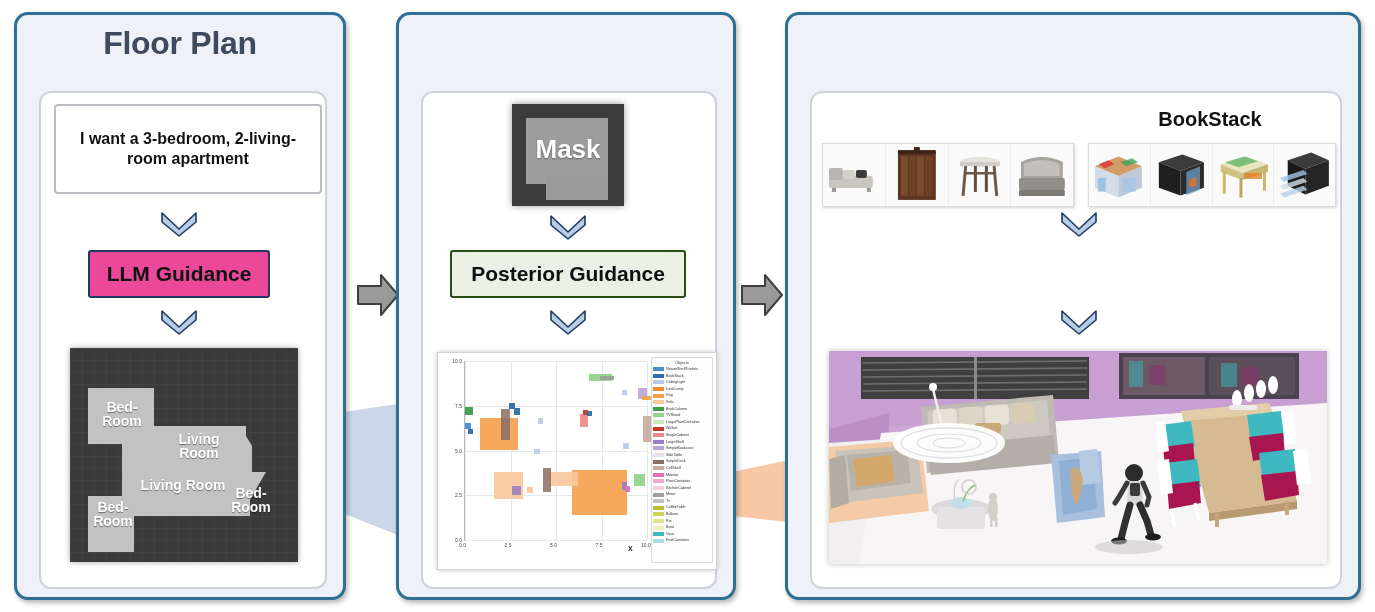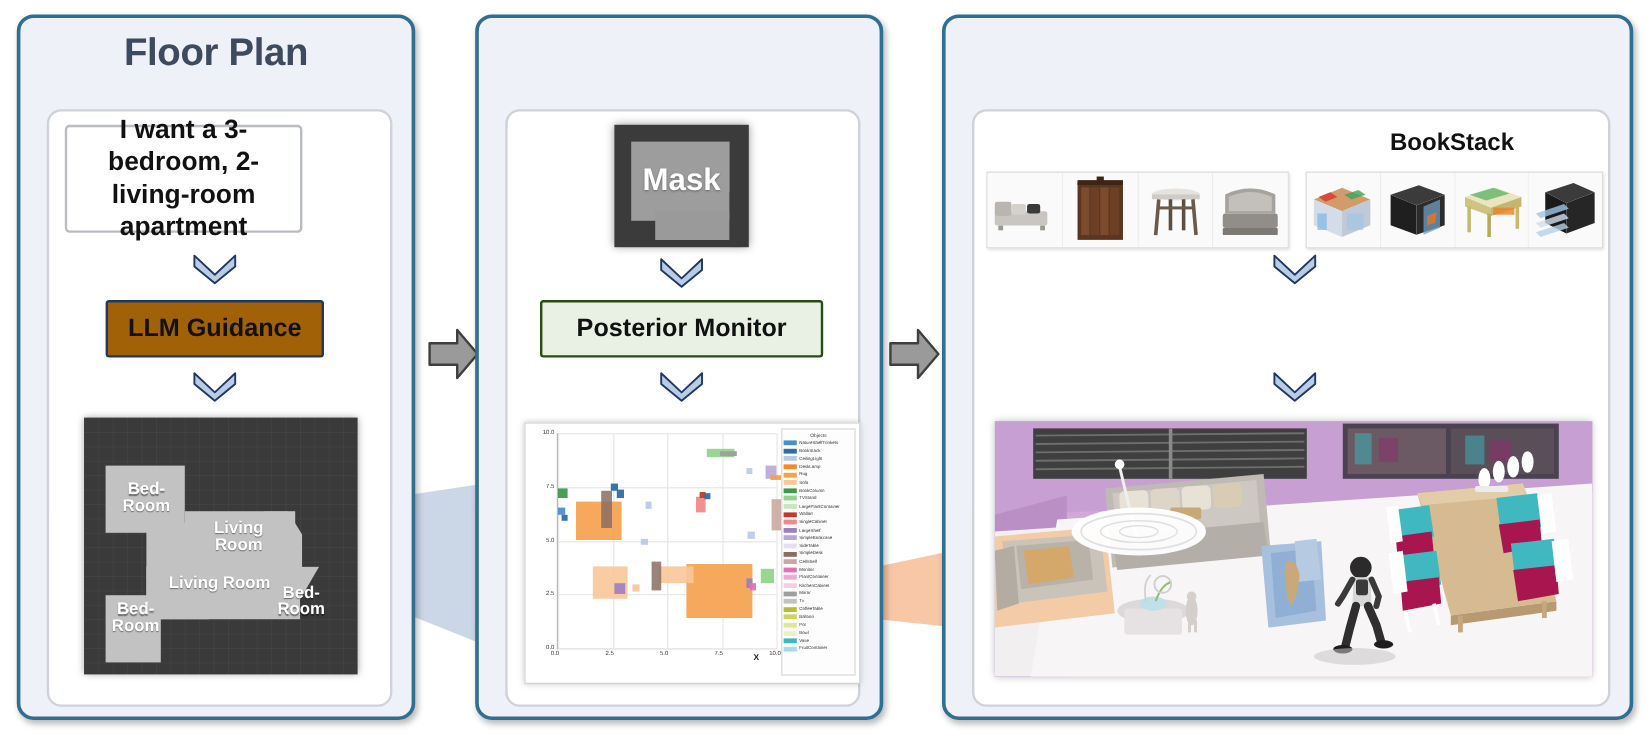--- a/index.html
+++ b/index.html
@@ -41,43 +41,43 @@
     border-radius:12px;
     box-sizing:border-box;
   }
   #inner-floor {left:22px; top:76px; width:288px; height:498px;}
   #inner-room  {left:22px; top:76px; width:296px; height:498px;}
   #inner-object{left:22px; top:76px; width:532px; height:498px;}
 
   
   .prompt-box{
     position:absolute;
-    left:54px;top:104px;width:198px;height:90px;
+    left:54px;top:104px;width:268px;height:90px;
     background:#ffffff;
     border:2px solid #b9bcc1;
     border-radius:4px;
     box-sizing:border-box;
     display:flex;align-items:center;justify-content:center;
     text-align:center;
-    font-size:22px;font-weight:bold;color:#111;
+    font-size:16px;font-weight:bold;color:#111;
     line-height:1.22;
     padding:2px 6px;
   }
 
   
   .stage-box{
     position:absolute;
     box-sizing:border-box;
     display:flex;align-items:center;justify-content:center;
     font-weight:bold;color:#111;
     border-radius:3px;
   }
   #box-llm{
     left:88px;top:250px;width:182px;height:48px;
-    background:#a16207;border:2px solid #1f3864;
+    background:#ec4899;border:2px solid #1f3864;
     font-size:21px;
   }
   #box-posterior{
     left:450px;top:250px;width:236px;height:48px;
     background:#e8f1e4;border:2px solid #274e13;
     font-size:21px;
   }
   #box-postproc{
     left:920px;top:250px;width:318px;height:48px;
     background:#fdefc9;border:2px solid #1f3864;
@@ -267,21 +267,21 @@
     <div class="m-in" style="left:96px;top:56px;width:10px;height:46px;background:#3b3b3b;"></div>
     <div id="mask-label">Mask</div>
   </div>
 
   <div class="chev" id="chev-3">
     <svg width="40" height="26" viewBox="0 0 40 26">
       <polygon points="3,3 20,19 37,3 37,12 20,26 3,12" fill="#b8cce4" stroke="#1f3864" stroke-width="1.6" stroke-linejoin="round"></polygon>
     </svg>
   </div>
 
-  <div class="stage-box" id="box-posterior">Posterior Monitor</div>
+  <div class="stage-box" id="box-posterior">Posterior Guidance</div>
 
   <div class="chev" id="chev-4">
     <svg width="40" height="26" viewBox="0 0 40 26">
       <polygon points="3,3 20,19 37,3 37,12 20,26 3,12" fill="#b8cce4" stroke="#1f3864" stroke-width="1.6" stroke-linejoin="round"></polygon>
     </svg>
   </div>
 
   <div id="plotwrap">
     <div id="plotarea">
         <div class="gline" style="left: 0px; top: 0px; width: 1px; height: 179px;"></div>

